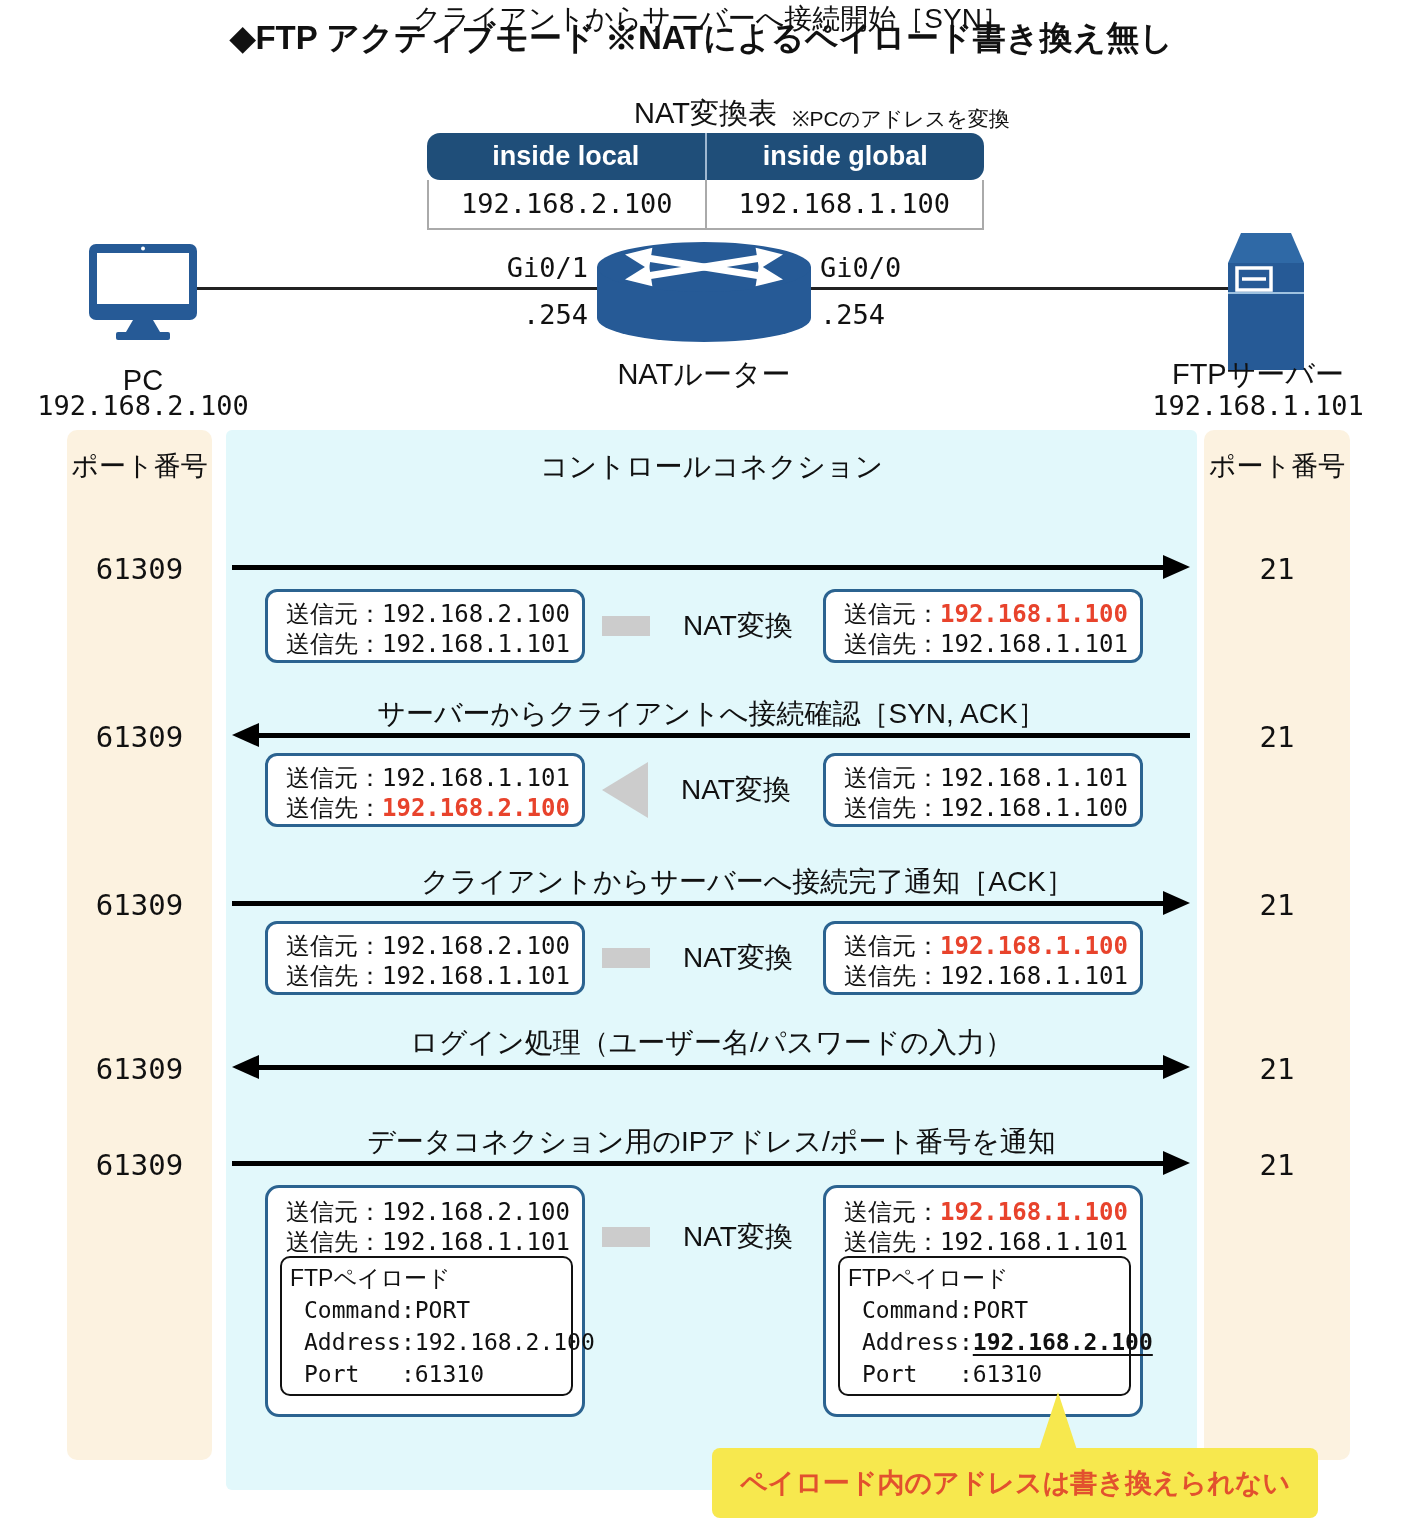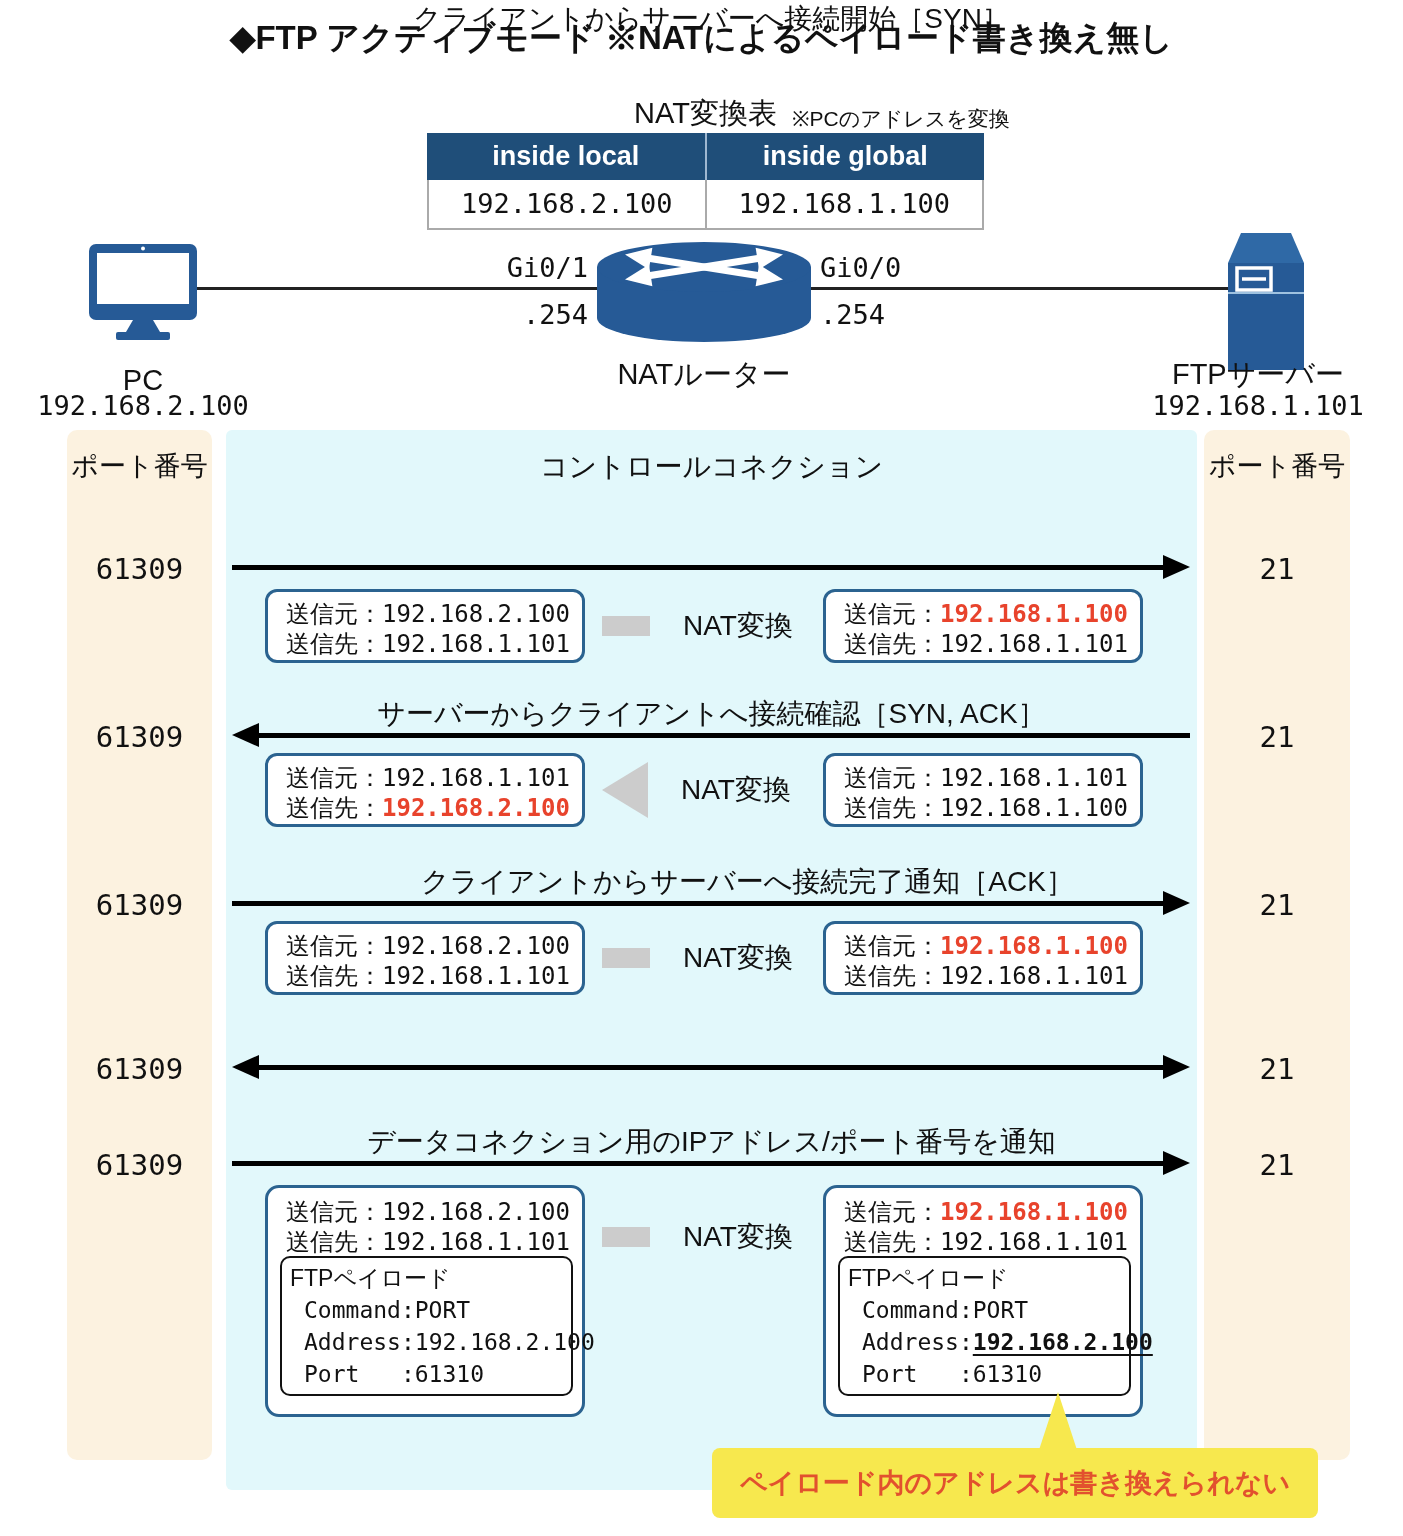--- a/index.html
+++ b/index.html
@@ -7,21 +7,21 @@
           font-family:"Liberation Sans",sans-serif;color:#111;overflow:hidden;}
   .abs{position:absolute;}
   .mono{font-family:"DejaVu Sans Mono",monospace;}
 
   .main-title{top:16px;left:0;width:100%;text-align:center;font-size:33px;font-weight:bold;}
 
   .nat-title{top:94px;left:427px;width:557px;text-align:center;font-size:29px;}
   .nat-note{top:104px;left:792px;font-size:21px;white-space:nowrap;}
   .nat-table{left:427px;top:133px;width:557px;}
   .nt-head{display:flex;background:#1f4e79;color:#fff;font-weight:bold;font-size:27px;
-           height:47px;line-height:47px;text-align:center;}
+           height:47px;line-height:47px;text-align:center;border-radius:13px;}
   .nt-head div{flex:1;}
   .nt-head div:first-child{border-right:2px solid #9fb8d1;}
   .nt-row{display:flex;height:48px;line-height:48px;text-align:center;font-size:27px;
           border:2px solid #aaa;border-top:none;background:#fff;}
   .nt-row div{flex:1;}
   .nt-row div:first-child{border-right:2px solid #aaa;}
 
   .wire{position:absolute;height:3px;background:#222;top:287px;}
   .if-label{font-size:27px;}
   .dev-label{font-size:29px;text-align:center;}
@@ -206,20 +206,21 @@
   <div class="natarrow" style="left:602px;top:930px;">
     <div class="nbar"></div>
       <div class="ntext">NAT変換</div>
       <div class="nhead-r"></div>
   </div>
   <div class="pktbox" style="left:823px;top:921px;width:320px;height:74px;">
     <div class="pline"><span>送信元：</span><span class="pip red">192.168.1.100</span></div>
     <div class="pline"><span>送信先：</span><span class="pip">192.168.1.101</span></div>
   </div>
 
+  <div class="abs msg-label" style="top:1024px;">ログイン処理（ユーザー名/パスワードの入力）</div>
   <div class="abs seq-arrow both" style="top:1055px;">
     <div class="shaft"></div>
       <div class="head l"></div>
       <div class="head r"></div>
   </div>
   <div class="abs port pl" style="top:1052px;">61309</div>
   <div class="abs port pr" style="top:1052px;">21</div>
 
   <div class="abs msg-label" style="top:1123px;">データコネクション用のIPアドレス/ポート番号を通知</div>
   <div class="abs seq-arrow right" style="top:1151px;">

